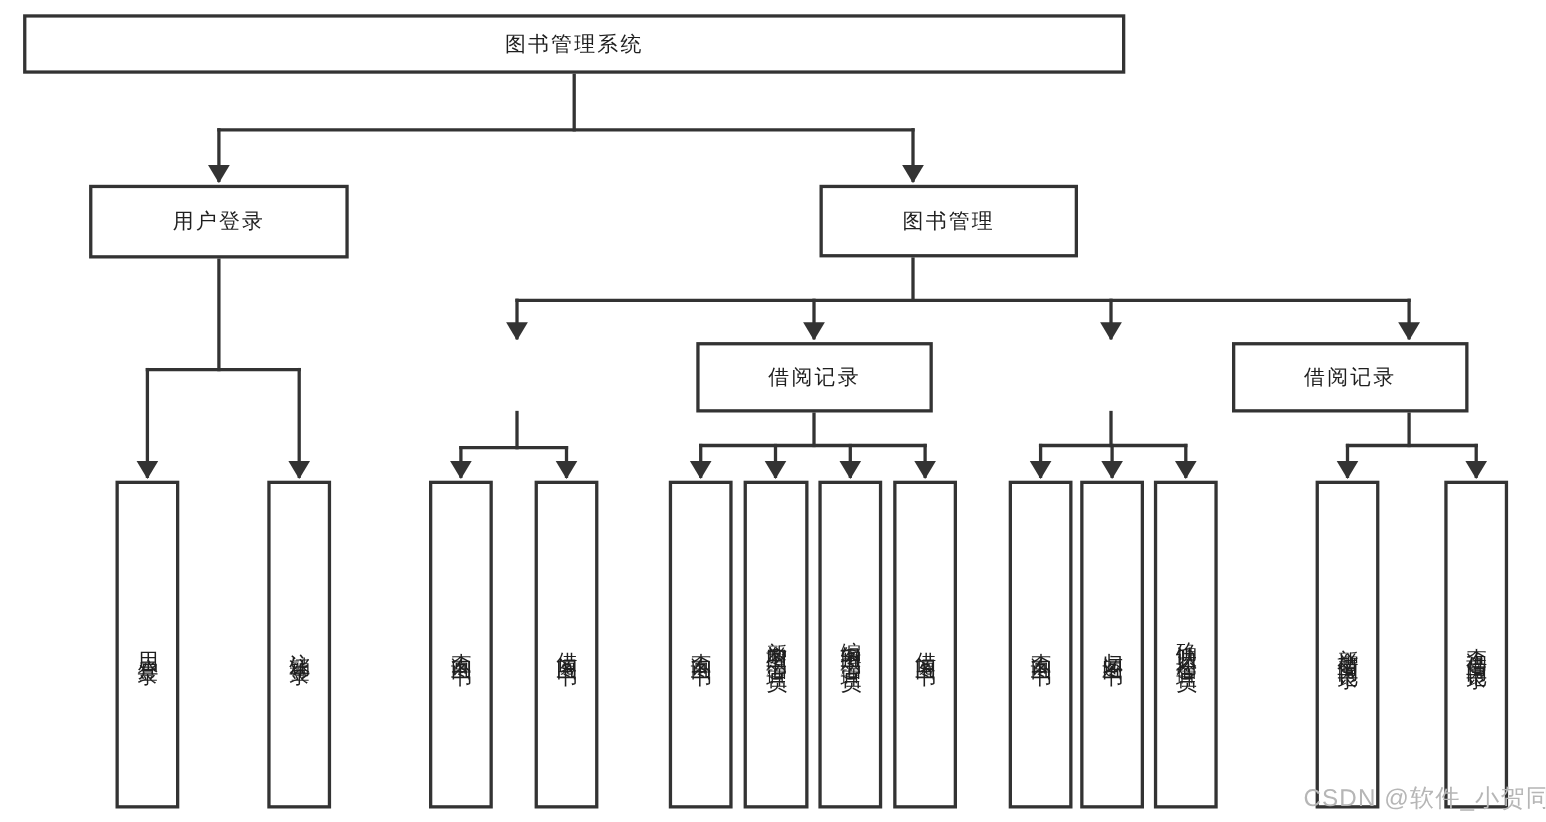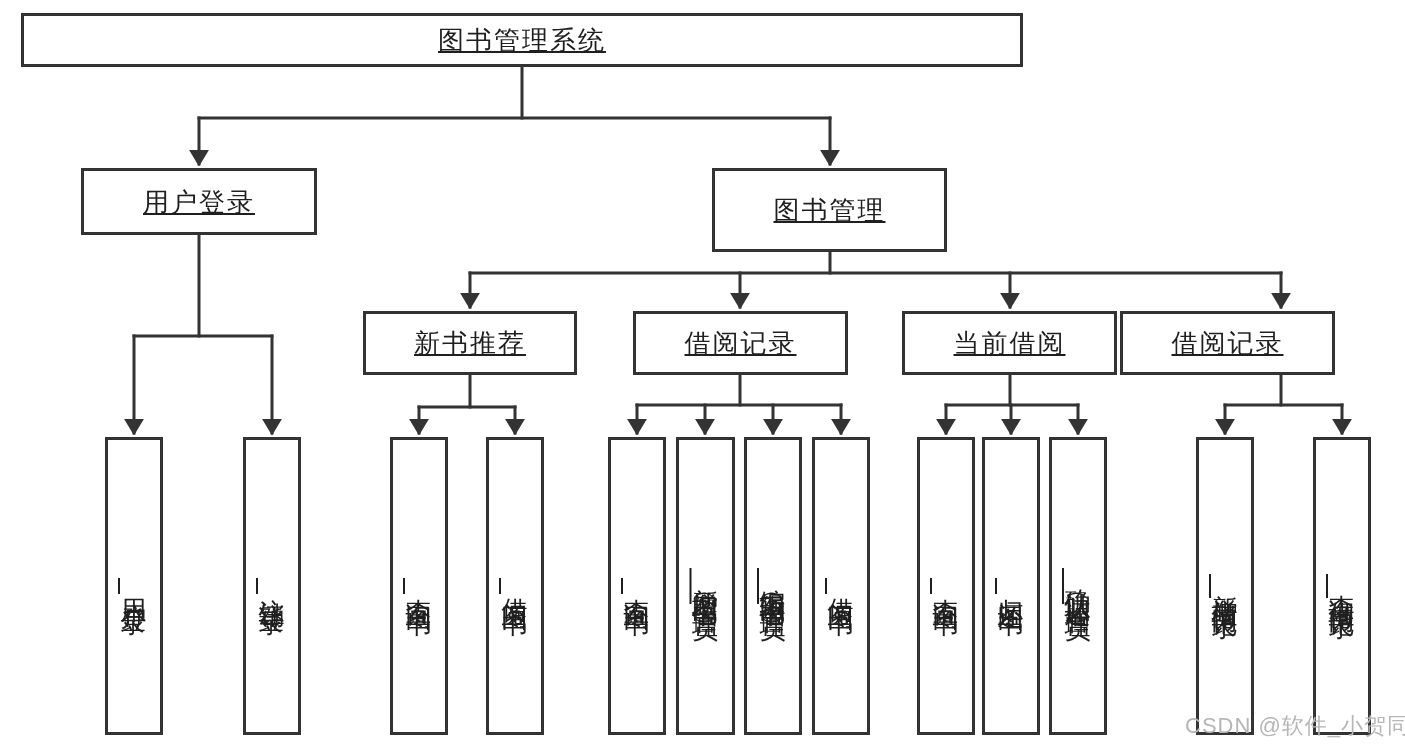--- a/index.html
+++ b/index.html
@@ -20,23 +20,22 @@
   }
   #wires{position:absolute;left:0;top:0;pointer-events:none;}
   .wire path{stroke:var(--line);stroke-width:3;fill:none;stroke-linecap:square;}
   #arrowhead path{fill:var(--line);stroke:none;}
   .hbox,.vbox{
     position:absolute;
     box-sizing:border-box;
     border:3px solid var(--line);
     background:var(--box-bg);
     display:flex;align-items:center;justify-content:center;
-    font-size:26px;line-height:1;
+    font-size:19px;line-height:1;
     color:var(--text);
-    text-decoration:underline;
   }
   .hbox{letter-spacing:2px;white-space:nowrap;}
   .vbox{
     top:437px;height:298px;
     writing-mode:vertical-rl;
     letter-spacing:4px;
     text-align:center;
   }
   .watermark{
     position:absolute;
@@ -103,25 +102,23 @@
       <path d="M1281 375 V405"></path>
       <path d="M1225 405 H1342"></path>
       <path d="M1225 405 V433" marker-end="url(#arrowhead)"></path>
       <path d="M1342 405 V433" marker-end="url(#arrowhead)"></path>
     </g>
   </svg>
 
   <div class="hbox" style="left:21px;top:13px;width:1002px;height:54px">图书管理系统</div>
 
   <div class="hbox" style="left:81px;top:168px;width:236px;height:67px">用户登录</div>
-  <div class="hbox" style="left:712px;top:168px;width:235px;height:84px">图书管理</div>
+  <div class="hbox" style="left:745px;top:168px;width:235px;height:66px">图书管理</div>
 
-  <div class="hbox" style="left:363px;top:311px;width:214px;height:64px">新书推荐</div>
   <div class="hbox" style="left:633px;top:311px;width:215px;height:64px">借阅记录</div>
-  <div class="hbox" style="left:902px;top:311px;width:215px;height:64px">当前借阅</div>
   <div class="hbox" style="left:1120px;top:311px;width:215px;height:64px">借阅记录</div>
 
   <div class="vbox" style="left:105px;width:58px">用户登录</div>
   <div class="vbox" style="left:243px;width:58px">注销登录</div>
 
   <div class="vbox" style="left:390px;width:58px">查询图书</div>
   <div class="vbox" style="left:486px;width:58px">借阅图书</div>
 
   <div class="vbox" style="left:608px;width:58px">查询图书</div>
   <div class="vbox" style="left:676px;width:59px">新增图书（管理员）</div>

